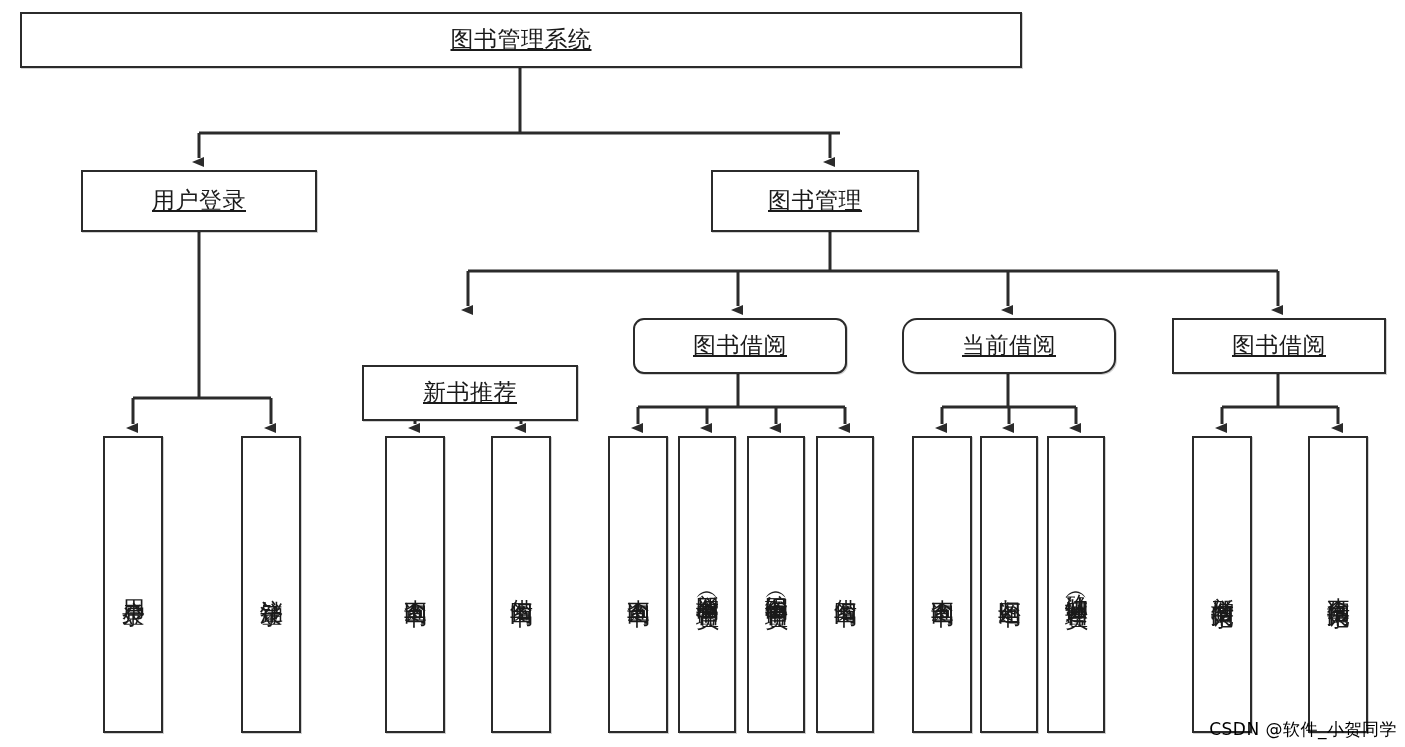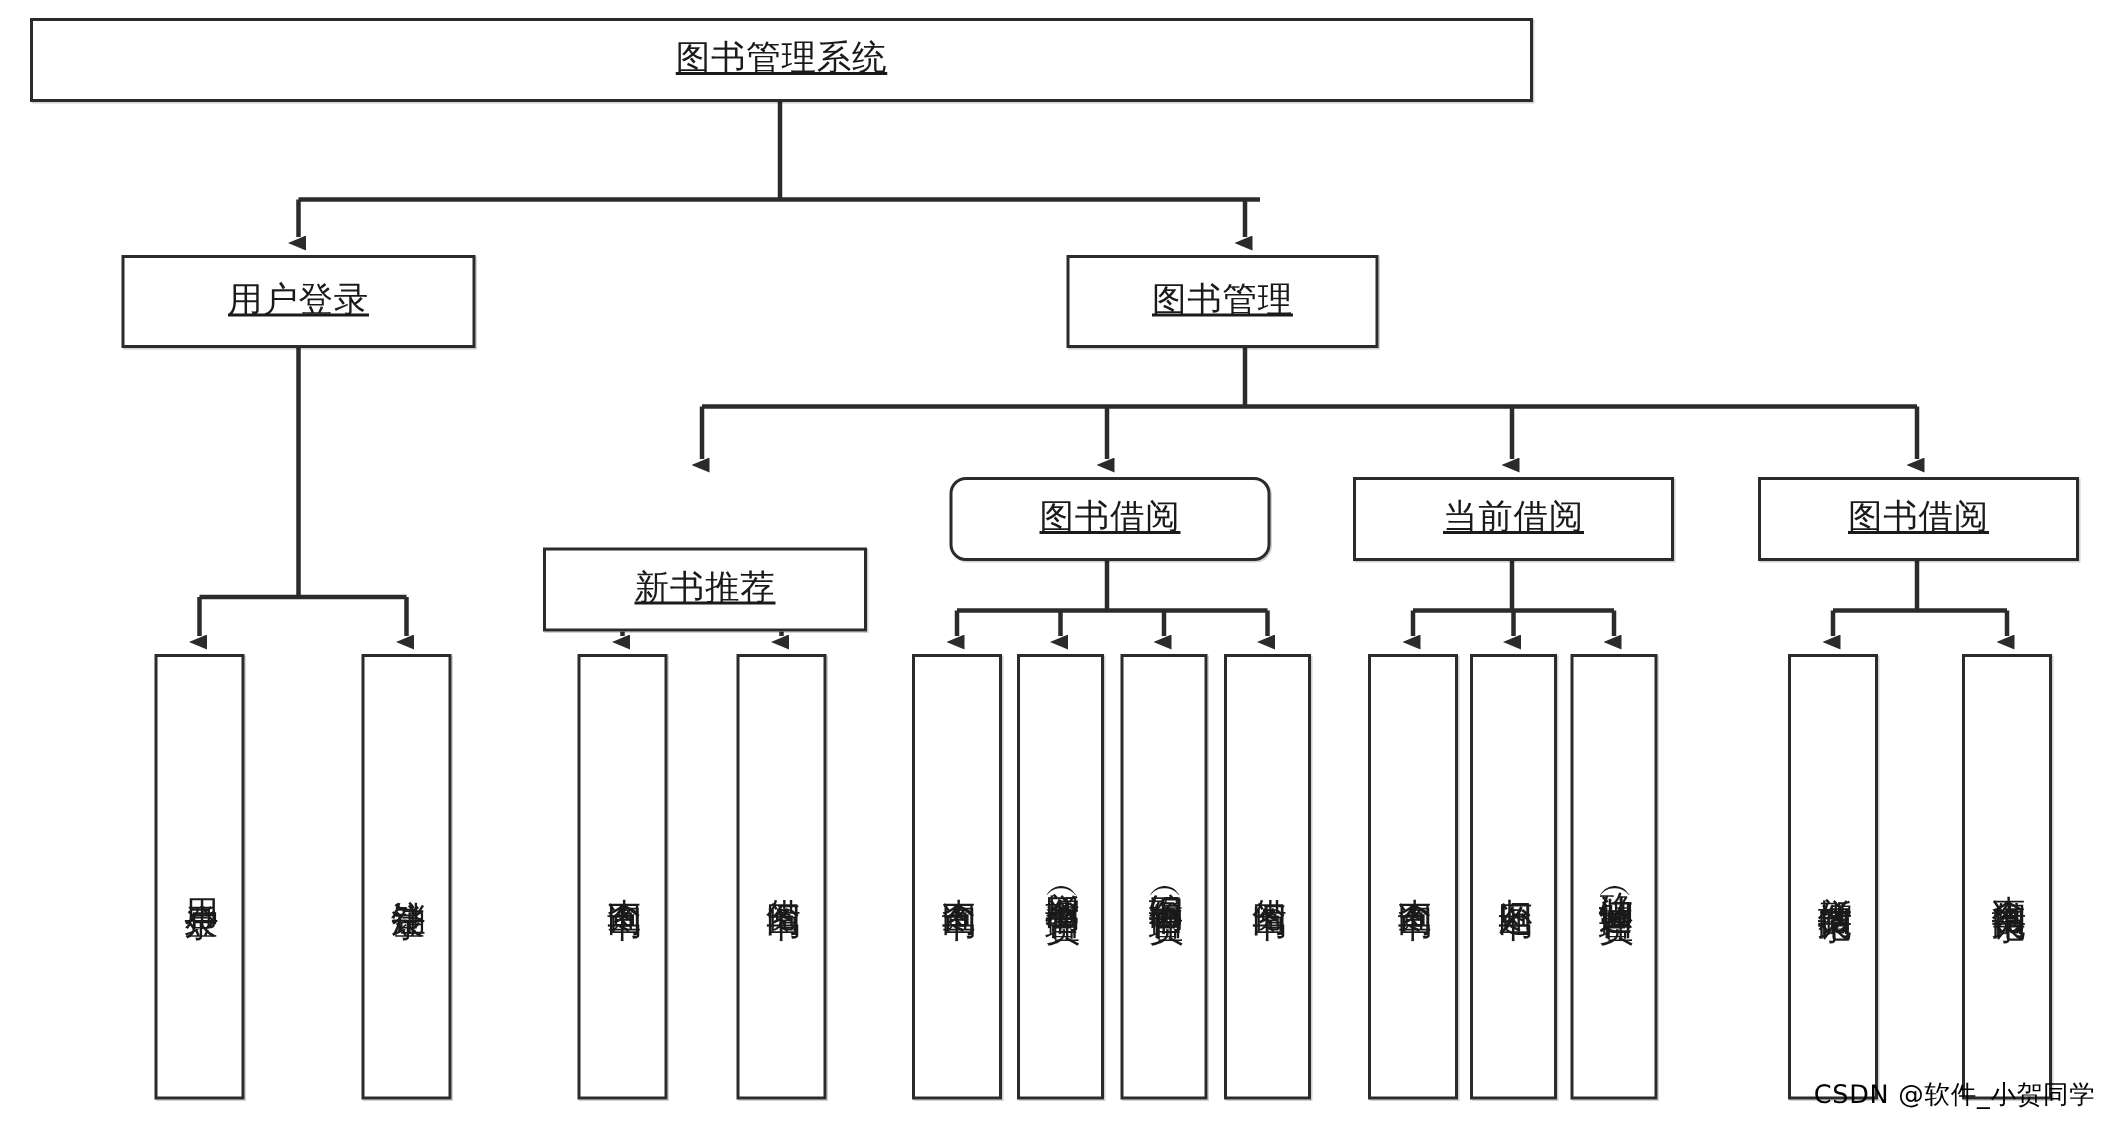--- a/index.html
+++ b/index.html
@@ -138,21 +138,21 @@
   <div class="node horiz" style="left:711px; top:170px; width:208px; height:62px;">
     <span class="node-label">图书管理</span>
   </div>
 
   <div class="node horiz" style="left:362px; top:318px; width:216px; height:56px;margin-top:47px;">
     <span class="node-label">新书推荐</span>
   </div>
   <div class="node horiz" style="left:633px; top:318px; width:214px; height:56px;border-radius:11px;">
     <span class="node-label">图书借阅</span>
   </div>
-  <div class="node horiz" style="left:902px; top:318px; width:214px; height:56px;">
+  <div class="node horiz" style="left:902px; top:318px; width:214px; height:56px;border-radius:15px;">
     <span class="node-label">当前借阅</span>
   </div>
   <div class="node horiz" style="left:1172px; top:318px; width:214px; height:56px;">
     <span class="node-label">图书借阅</span>
   </div>
 
   <div class="node vert" style="left:103px; top:436px; width:60px; height:297px;">
     <span class="node-label">用户登录</span>
   </div>
   <div class="node vert" style="left:241px; top:436px; width:60px; height:297px;">

